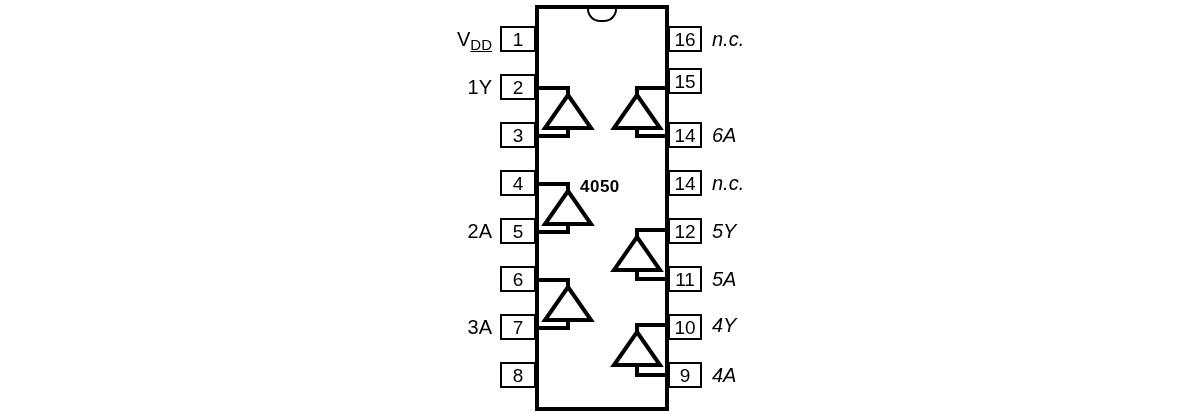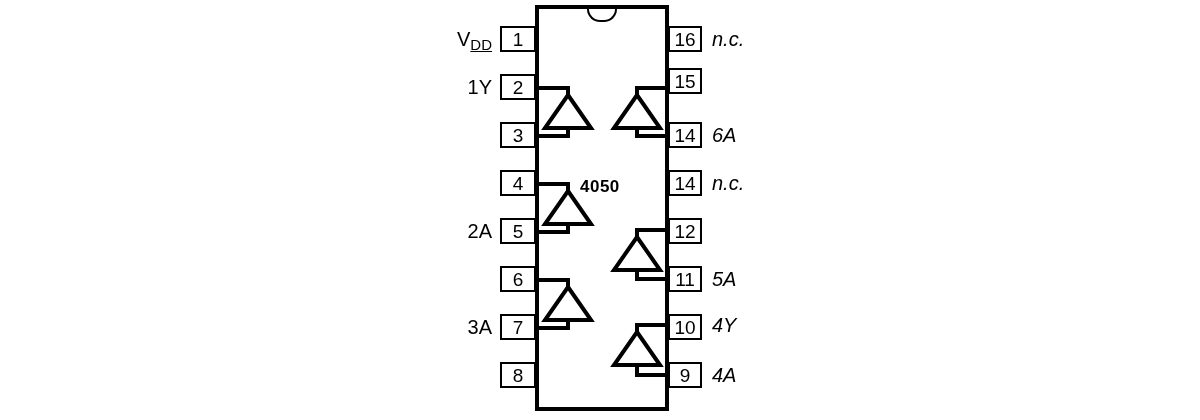--- a/index.html
+++ b/index.html
@@ -190,17 +190,18 @@
     </div>
 
   <div class="plabel left" style="top:27px"><span>V</span><span class="sub">DD</span></div>
   <div class="plabel left" style="top:75px"><span>1Y</span><span class="sub"></span></div>
   <div class="plabel left" style="top:219px"><span>2A</span><span class="sub"></span></div>
   <div class="plabel left" style="top:315px"><span>3A</span><span class="sub"></span></div>
 
   <div class="plabel right" style="top:27px"><span>n.c.</span><span class="sub"></span></div>
   <div class="plabel right" style="top:123px"><span>6A</span><span class="sub"></span></div>
   <div class="plabel right" style="top:171px"><span>n.c.</span><span class="sub"></span></div>
+  <div class="plabel right" style="top:219px"><span>5Y</span><span class="sub"></span></div>
   <div class="plabel right" style="top:267px"><span>5A</span><span class="sub"></span></div>
   <div class="plabel right" style="top:313px"><span>4Y</span><span class="sub"></span></div>
   <div class="plabel right" style="top:363px"><span>4A</span><span class="sub"></span></div>
 
 </div>
 
 </body></html>

